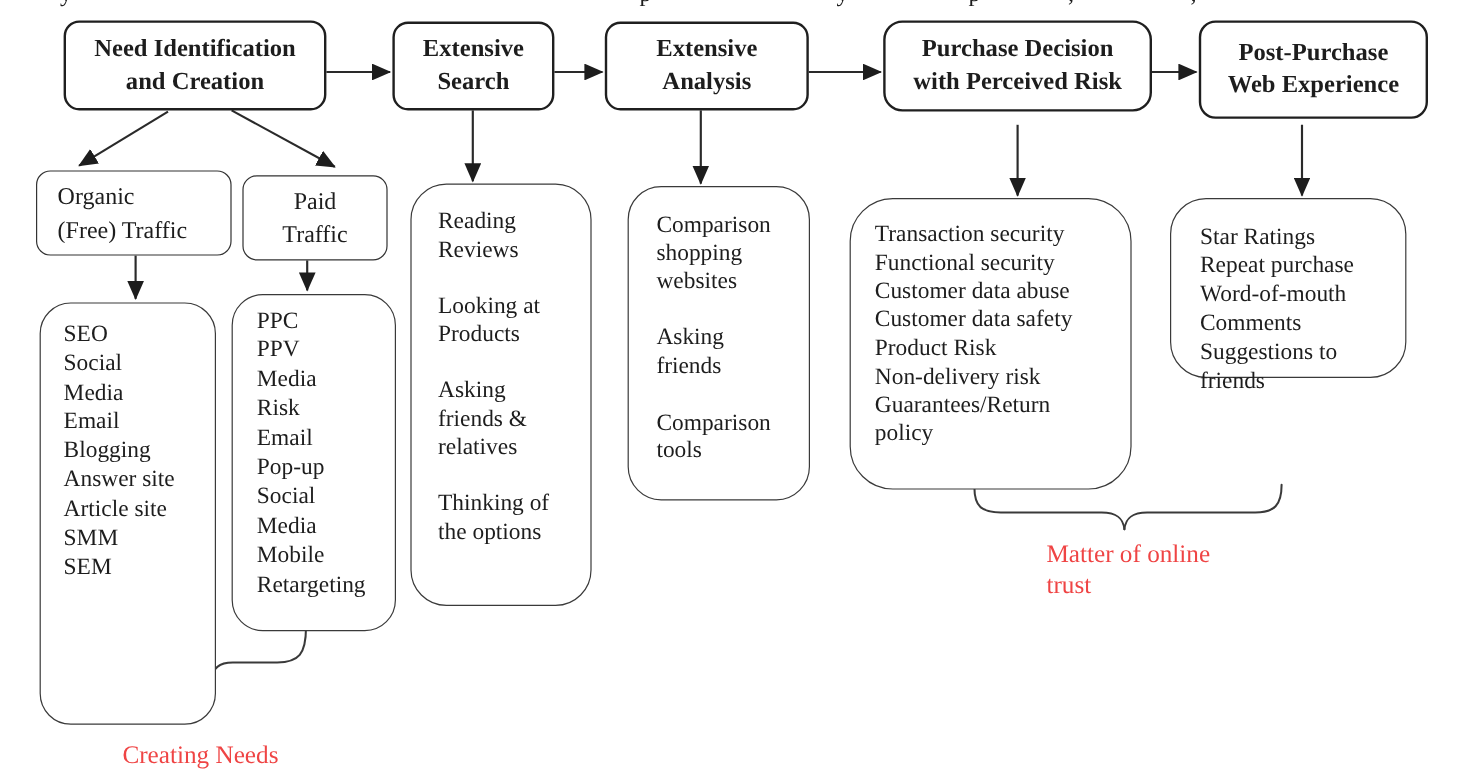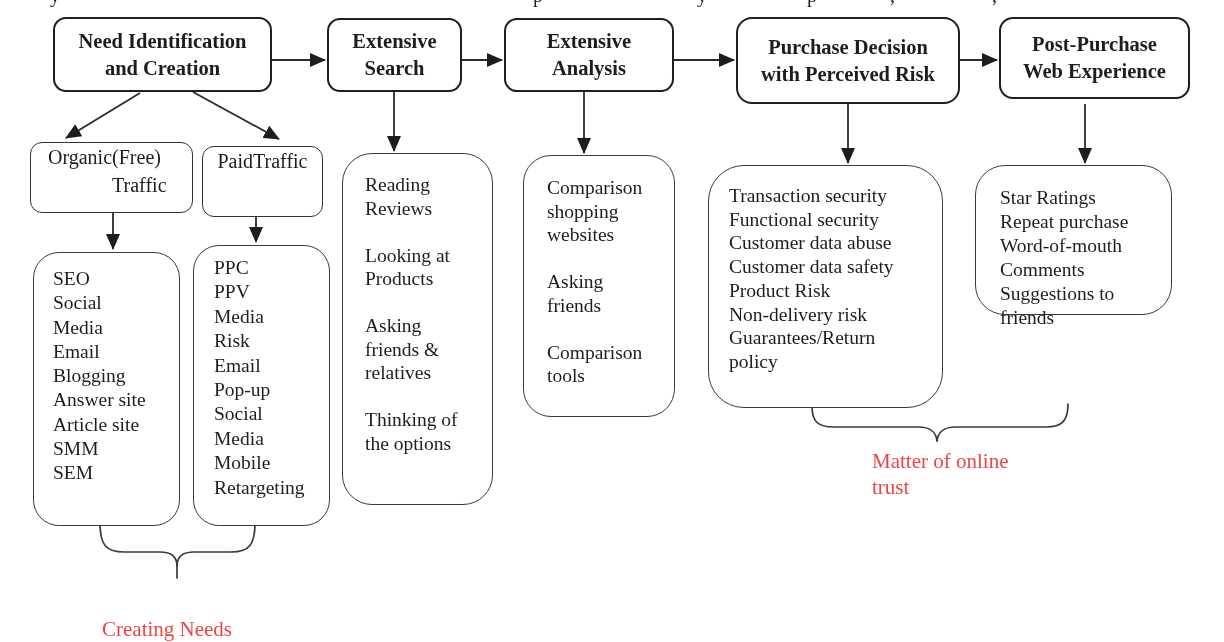--- a/index.html
+++ b/index.html
@@ -17,38 +17,38 @@
 
   .box{position:absolute;box-sizing:border-box;background:#ffffff;}
   .stage{
     border:2.2px solid #1f1f1f;border-radius:13px;
     display:flex;flex-direction:column;justify-content:center;align-items:center;
     font-weight:bold;font-size:20.5px;line-height:27px;text-align:right;
   }
   #box-need     {left:53px;  top:17px; width:219px; height:75px;}
   #box-search   {left:327px; top:18px; width:135px; height:74px;}
   #box-analysis {left:504px; top:18px; width:170px; height:74px;}
-  #box-purchase {left:736px; top:17px; width:224px; height:87px;border-radius:16px;}
+  #box-purchase {left:736px; top:17px; width:224px; height:76px;border-radius:16px;}
   #box-post     {left:999px; top:17px; width:191px; height:82px;border-radius:14px;}
 
   .subhead{
     border:1.8px solid #333333;border-radius:12px;
-    display:flex;flex-direction:row;justify-content:center;
+    display:flex;flex-direction:column;justify-content:center;
     font-size:20px;line-height:28px;
   }
   #box-organic{left:30px; top:142px; width:163px; height:71px; padding-left:17px;}
   #box-paid   {left:202px;top:146px; width:121px; height:71px; text-align:center;}
 
   .list{
     border:1.6px solid #3a3a3a;
     font-size:19.5px;
   }
   .list .line{white-space:nowrap;}
   .line:empty::before{content:"\00a0";}
-  #box-seo       {left:33px;  top:252px; width:147px; height:274px; border-radius:26px; padding:14px 0 0 19px; line-height:24.3px;}
+  #box-seo       {left:33px;  top:252px; width:147px; height:352px; border-radius:26px; padding:14px 0 0 19px; line-height:24.3px;}
   #box-ppc       {left:193px; top:245px; width:137px; height:281px; border-radius:26px; padding:10px 0 0 20px; line-height:24.4px;}
   #box-reading   {left:342px; top:153px; width:151px; height:352px; border-radius:30px; padding:19px 0 0 22px; line-height:23.5px;}
   #box-comparison{left:523px; top:155px; width:152px; height:262px; border-radius:28px; padding:20px 0 0 23px; line-height:23.5px;}
   #box-risk      {left:708px; top:165px; width:235px; height:243px; border-radius:36px; padding:18px 0 0 20px; line-height:23.7px;}
   #box-star      {left:975px; top:165px; width:197px; height:150px; border-radius:30px; padding:20px 0 0 24px; line-height:24px;}
 
   .annotation{position:absolute;font-size:21px;line-height:26px;color:#ef4444;}
   #label-creating{left:102px;top:592px;margin-top:24px;}
   #label-trust   {left:872px;top:448px;}
 

